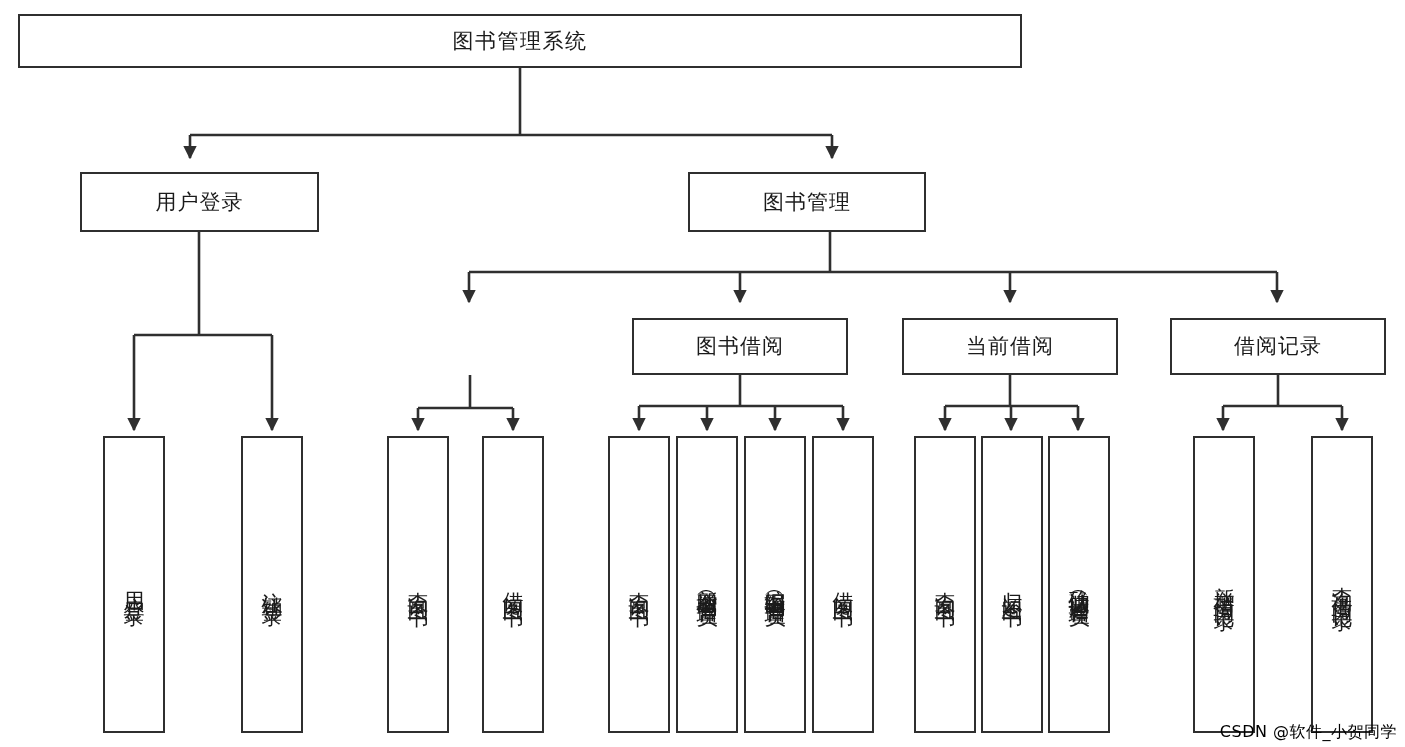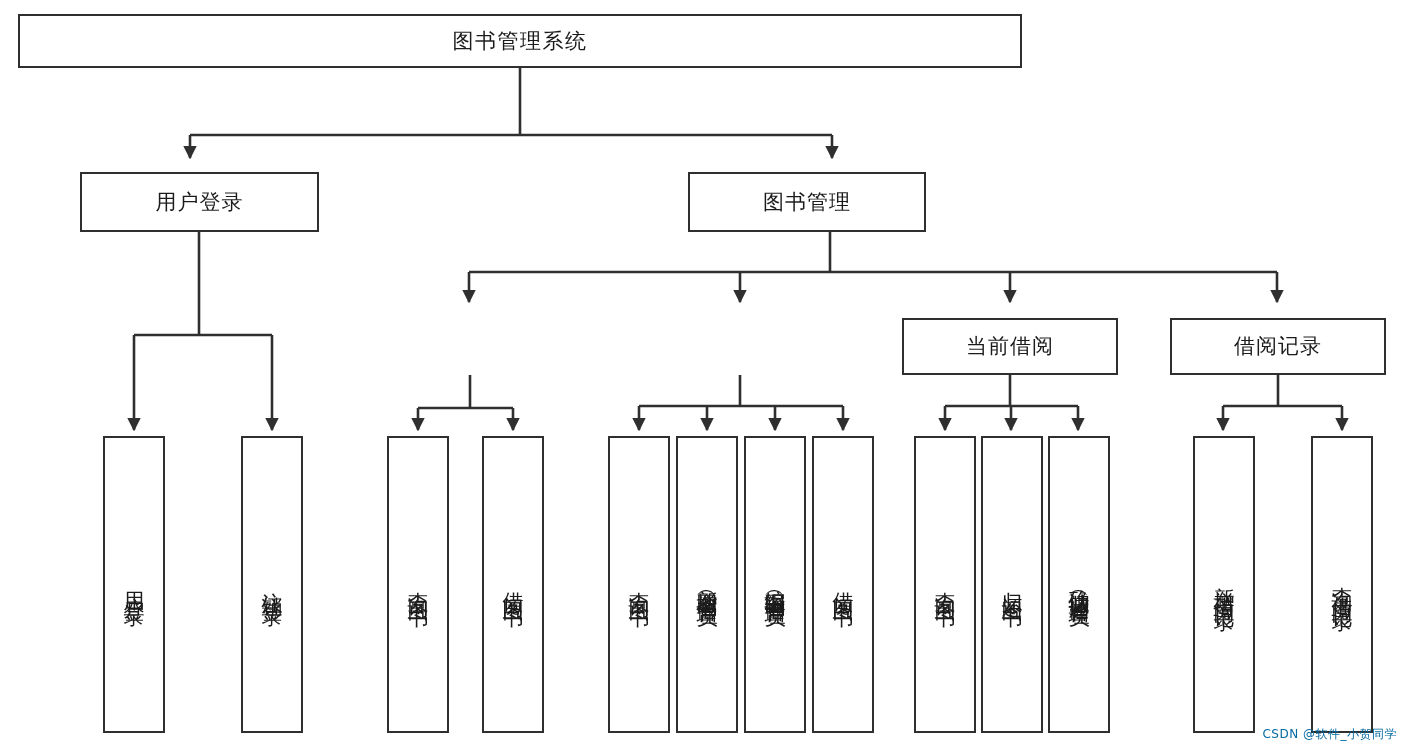--- a/index.html
+++ b/index.html
@@ -67,22 +67,22 @@
     max-height: 100%;
   }
   .node.vert.tall .lbl {
     font-size: 21px;
     letter-spacing: 2.5px;
   }
   .watermark {
     position: absolute;
     right: 8px;
     bottom: 4px;
-    font-size: 12px;
-    color: #0369a1;
+    font-size: 16px;
+    color: #000000;
     white-space: nowrap;
     z-index: 3;
     letter-spacing: 0.5px;
   }
 </style>
 </head>
 <body>
 
 <div id="canvas">
 
@@ -140,20 +140,23 @@
     <span class="lbl">图书管理系统</span>
   </div>
 
   <div class="node horiz" style="left:80px; top:172px; width:239px; height:60px;">
     <span class="lbl">用户登录</span>
   </div>
   <div class="node horiz" style="left:688px; top:172px; width:238px; height:60px;">
     <span class="lbl">图书管理</span>
   </div>
 
+  <div class="node horiz" style="left:632px; top:318px; width:216px; height:57px;">
+    <span class="lbl">图书借阅</span>
+  </div>
   <div class="node horiz" style="left:1170px; top:318px; width:216px; height:57px;">
     <span class="lbl">借阅记录</span>
   </div>
   <div class="node horiz" style="left:902px; top:318px; width:216px; height:57px;">
     <span class="lbl">当前借阅</span>
   </div>
 
   <div class="node vert" style="left:103px; top:436px; width:62px; height:297px;">
     <span class="lbl">用户登录</span>
   </div>

